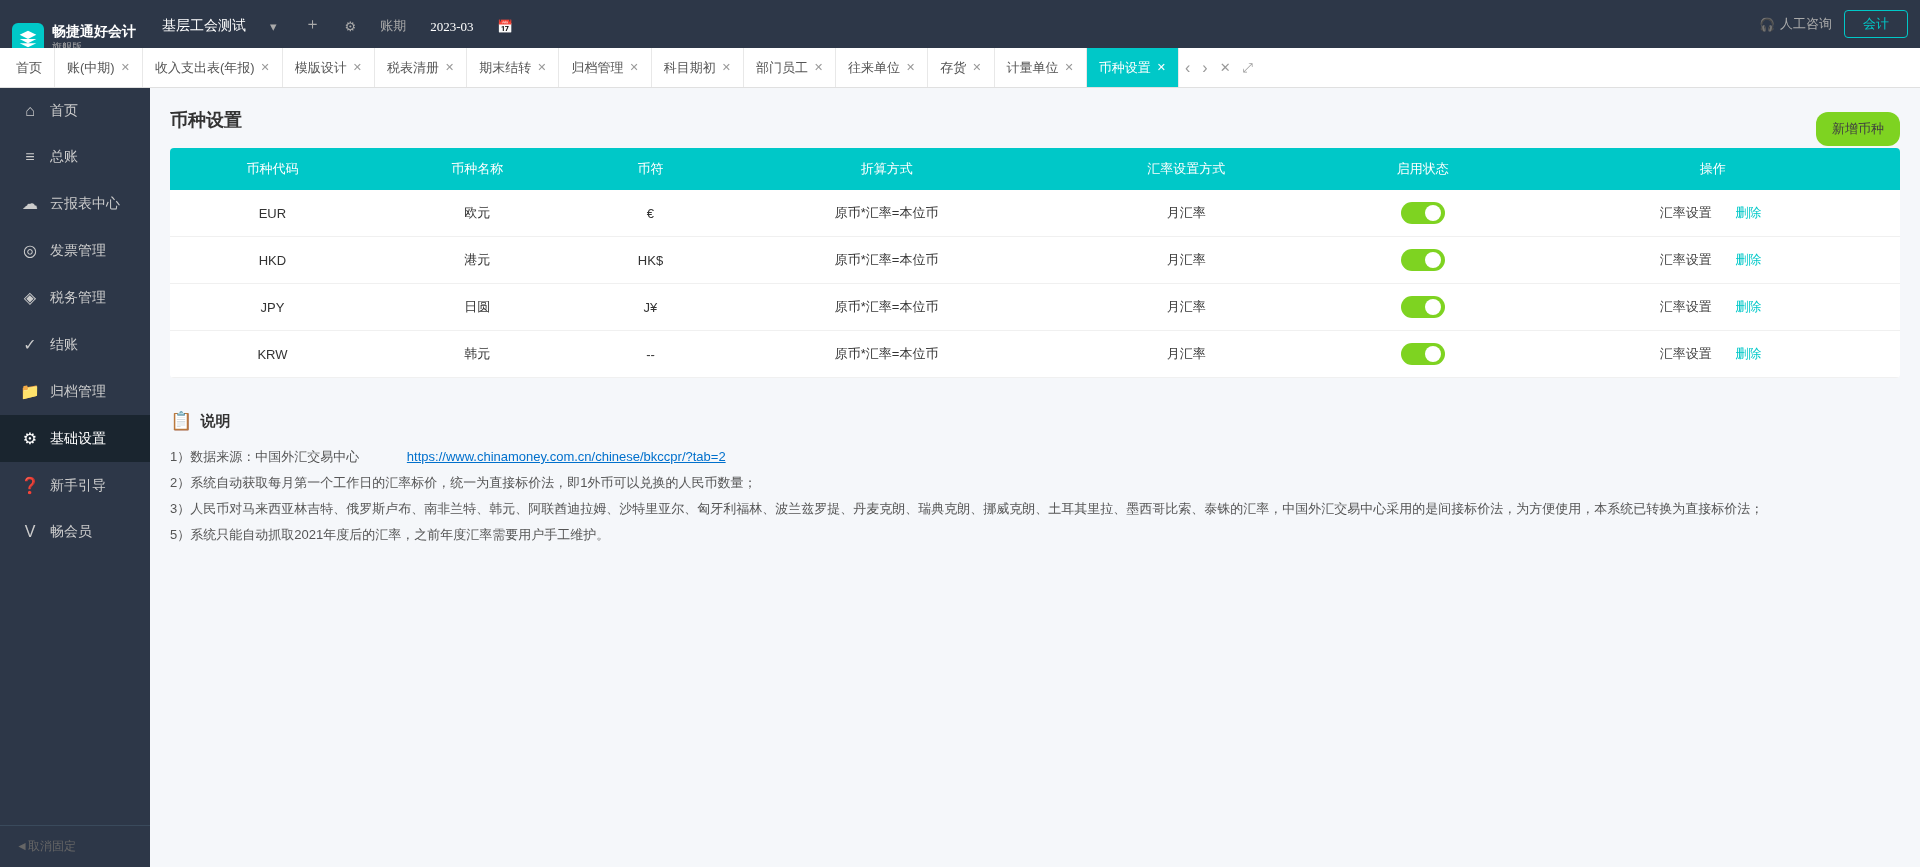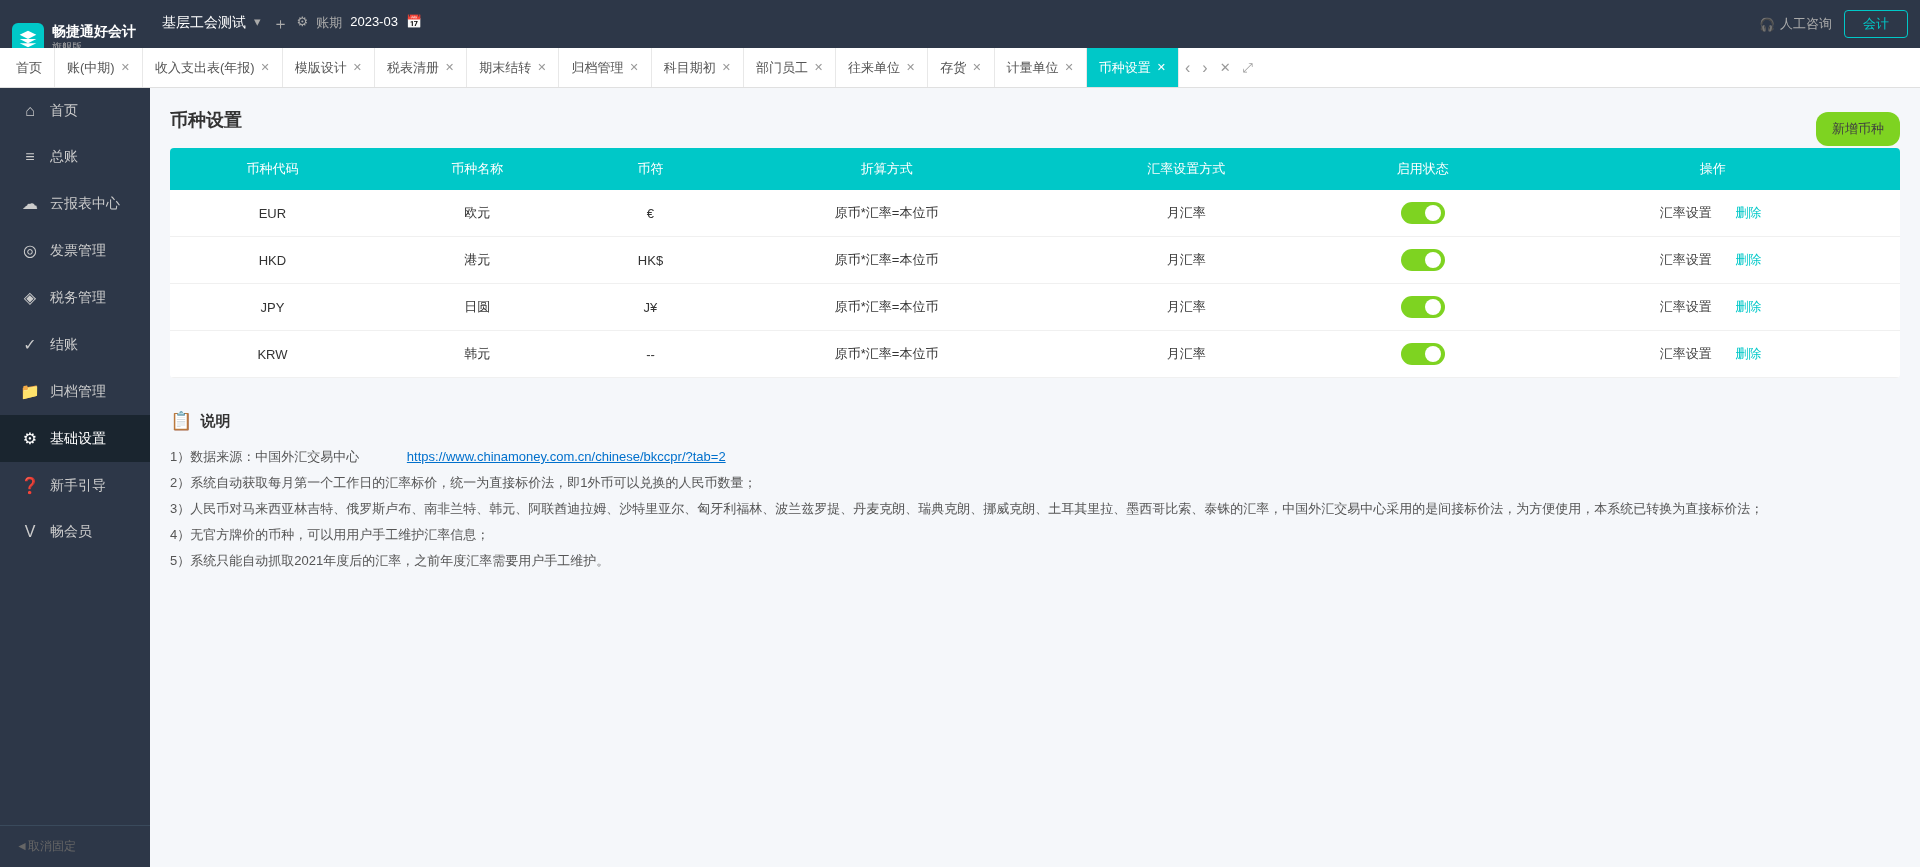--- a/index.html
+++ b/index.html
@@ -7,21 +7,21 @@
 
     
     .top-header {
       display: flex; align-items: center; background: #2d3748; height: 48px; padding: 0 12px; flex-shrink: 0;
     }
     .logo-area { display: flex; align-items: center; width: 150px; margin-top: 29px; }
     .logo-icon { width: 32px; height: 32px; background: #00c8c8; border-radius: 6px; display: flex; align-items: center; justify-content: center; margin-right: 8px; }
     .logo-icon svg { width: 20px; height: 20px; fill: white; }
     .logo-text { color: white; font-size: 14px; font-weight: bold; line-height: 1.2; }
     .logo-sub { color: #aaa; font-size: 10px; }
-    .header-center { flex: 1; display: flex; align-items: flex-start; gap: 8px; }
+    .header-center { flex: 1; display: flex; align-items: flex-end; gap: 24px; font-family: Liberation Serif, serif; }
     .company-name { color: white; font-size: 14px; cursor: pointer; }
     .company-dropdown { color: #aaa; cursor: pointer; }
     .header-add { color: #aaa; font-size: 16px; cursor: pointer; margin-left: 4px; }
     .header-settings { color: #aaa; cursor: pointer; }
     .period-label { color: #aaa; font-size: 13px; }
     .period-value { color: white; font-size: 13px; }
     .period-icon { color: #00c8c8; cursor: pointer; }
     .header-right { display: flex; align-items: center; gap: 12px; }
     .help-btn { color: #aaa; font-size: 13px; cursor: pointer; display: flex; align-items: center; gap: 4px; }
     .account-btn { background: transparent; border: 1px solid #00c8c8; color: #00c8c8; padding: 4px 18px; border-radius: 4px; cursor: pointer; font-size: 13px; }
@@ -312,18 +312,17 @@
         <span class="notice-icon">📋</span>
         <span>说明</span>
       </div>
       <ul class="notice-list">
         <li>
           <span>1）数据来源：中国外汇交易中心</span>
           <a class="notice-link">https://www.chinamoney.com.cn/chinese/bkccpr/?tab=2</a>
         </li>
         <li>2）系统自动获取每月第一个工作日的汇率标价，统一为直接标价法，即1外币可以兑换的人民币数量；</li>
         <li>3）人民币对马来西亚林吉特、俄罗斯卢布、南非兰特、韩元、阿联酋迪拉姆、沙特里亚尔、匈牙利福林、波兰兹罗提、丹麦克朗、瑞典克朗、挪威克朗、土耳其里拉、墨西哥比索、泰铢的汇率，中国外汇交易中心采用的是间接标价法，为方便使用，本系统已转换为直接标价法；</li>
-        <li>4）无官方牌价的币种，可以用用户手工维护汇率信息；</li>
         <li>5）系统只能自动抓取2021年度后的汇率，之前年度汇率需要用户手工维护。</li>
       </ul>
     </div>
   </div>
 </div>
 
 </body></html>

